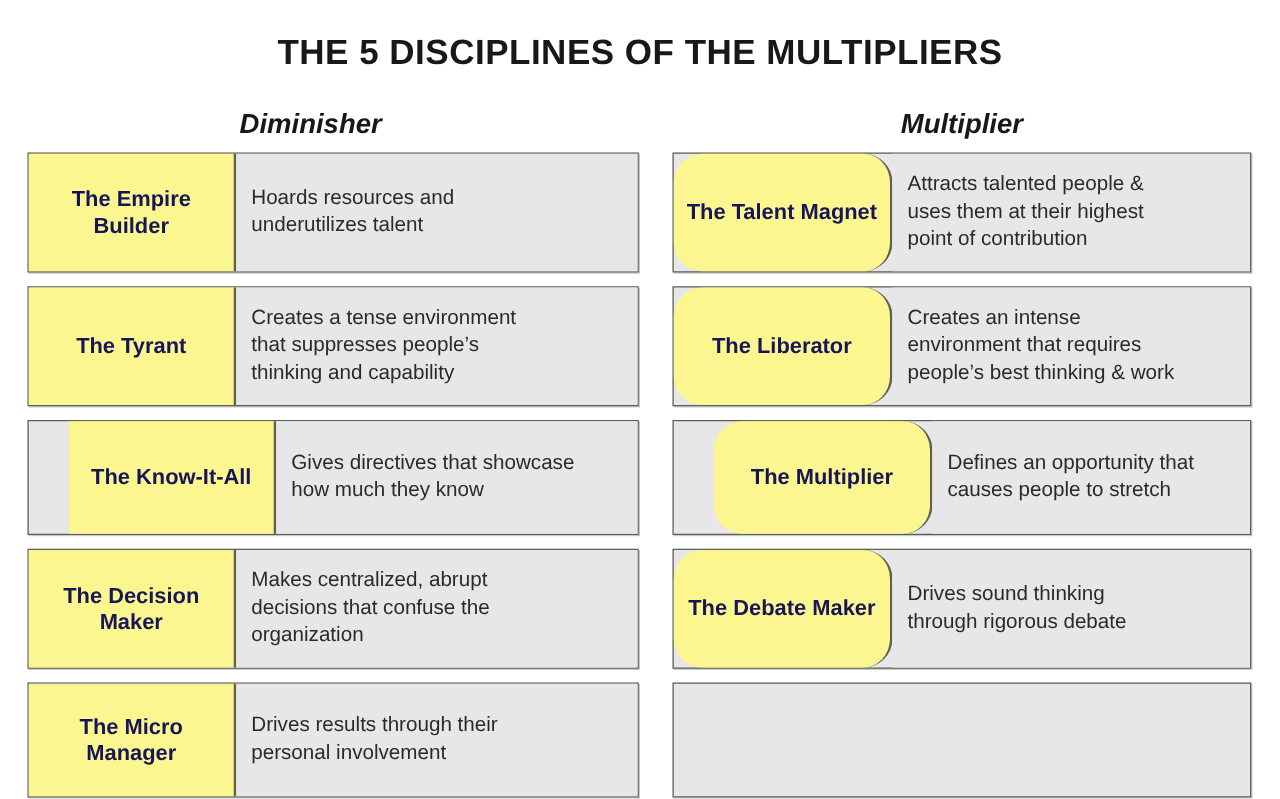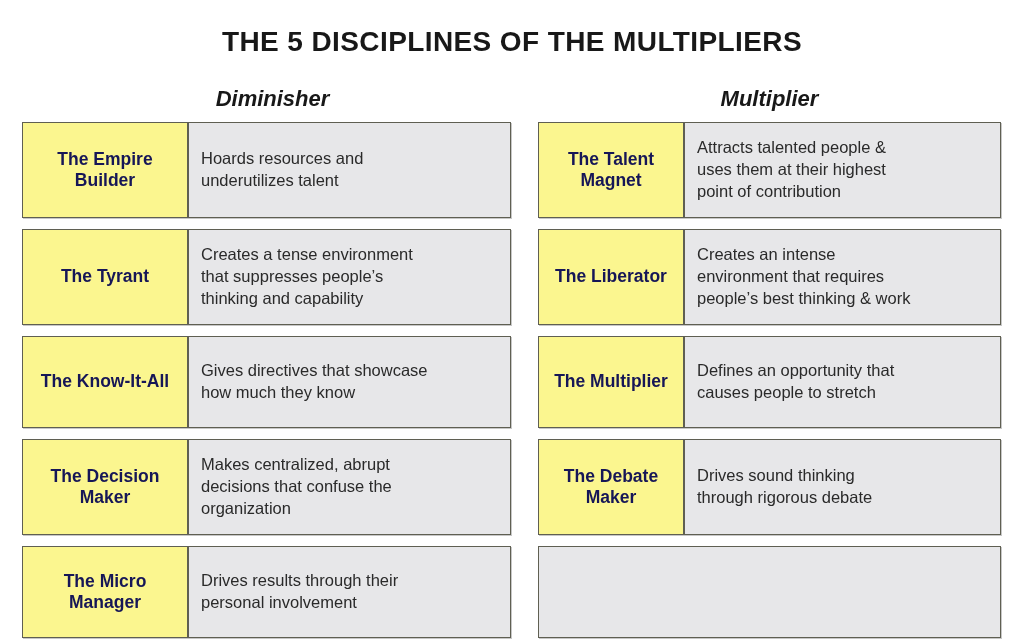--- a/index.html
+++ b/index.html
@@ -34,21 +34,21 @@
   .col-header {
     position: absolute;
     top: 86px;
     font-family: "Liberation Sans", sans-serif;
     font-size: 22px;
     font-weight: bold;
     font-style: italic;
     color: #181818;
     text-align: center;
   }
-  .col-header.left  { left: 28px;  width: 489px; }
+  .col-header.left  { left: 4px;  width: 489px; }
   .col-header.right { left: 538px; width: 463px; }
 
   
   .table {
     position: absolute;
     top: 122px;
   }
   .table.left  { left: 22px;  width: 489px; }
   .table.right { left: 538px; width: 463px; }
 
@@ -70,40 +70,40 @@
     justify-content: center;
     text-align: center;
     font-family: "Liberation Sans", sans-serif;
     font-size: 17.5px;
     font-weight: bold;
     line-height: 1.22;
     color: #161657;
     padding: 4px 6px;
   }
   .table.left  .cell-name { width: 166px; }
-  .table.right .cell-name { width: 146px; }
+  .table.right .cell-name { width: 175px; border-radius: 23px; }
 
   .cell-desc {
     box-sizing: border-box;
     flex: 1;
     background: #e7e7e9;
     display: flex;
     align-items: center;
     font-family: "Liberation Sans", sans-serif;
     font-size: 16.5px;
     line-height: 1.33;
     color: #2a2a2a;
     padding: 6px 10px 6px 12px;
     white-space: pre-line;
   }
 
   
   .row.h1 { height: 96px; }
   .row.h2 { height: 96px; }
-  .row.h3 { height: 92px; }
+  .row.h3 { height: 92px; padding-left: 32px; }
   .row.h4 { height: 96px; }
   .row.h5 { height: 92px; }
 </style>
 </head>
 <body>
 
 <div class="title">THE 5 DISCIPLINES OF THE MULTIPLIERS</div>
 
 <div class="col-header left">Diminisher</div>
 <div class="col-header right">Multiplier</div>

